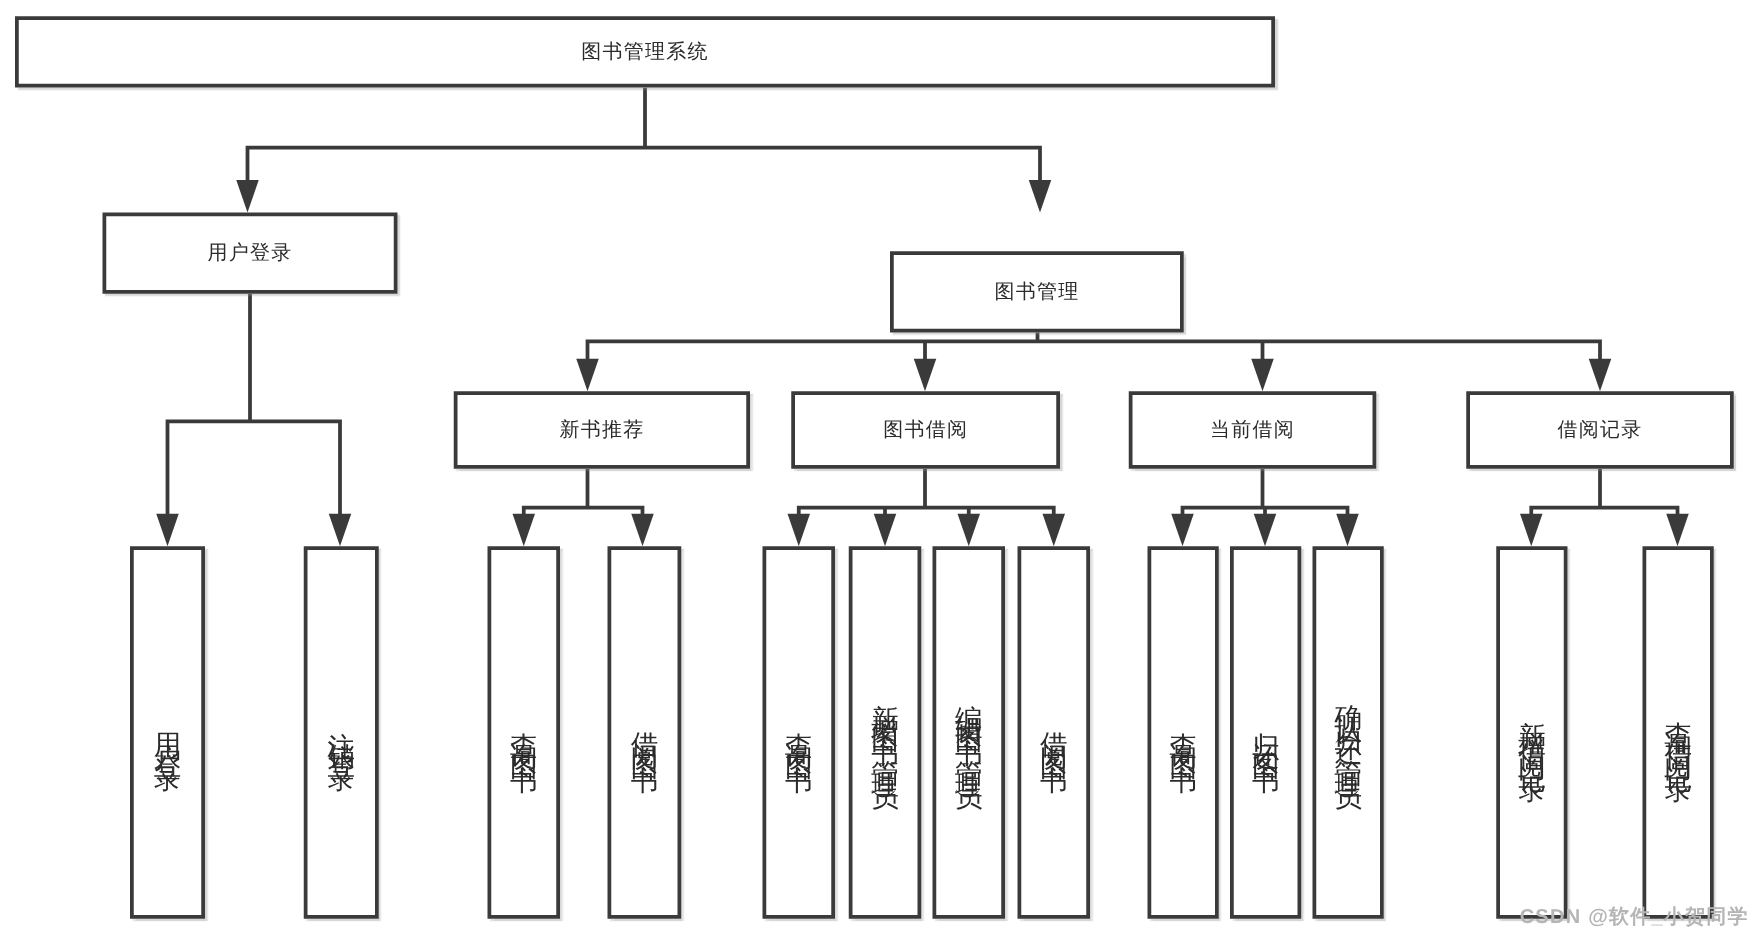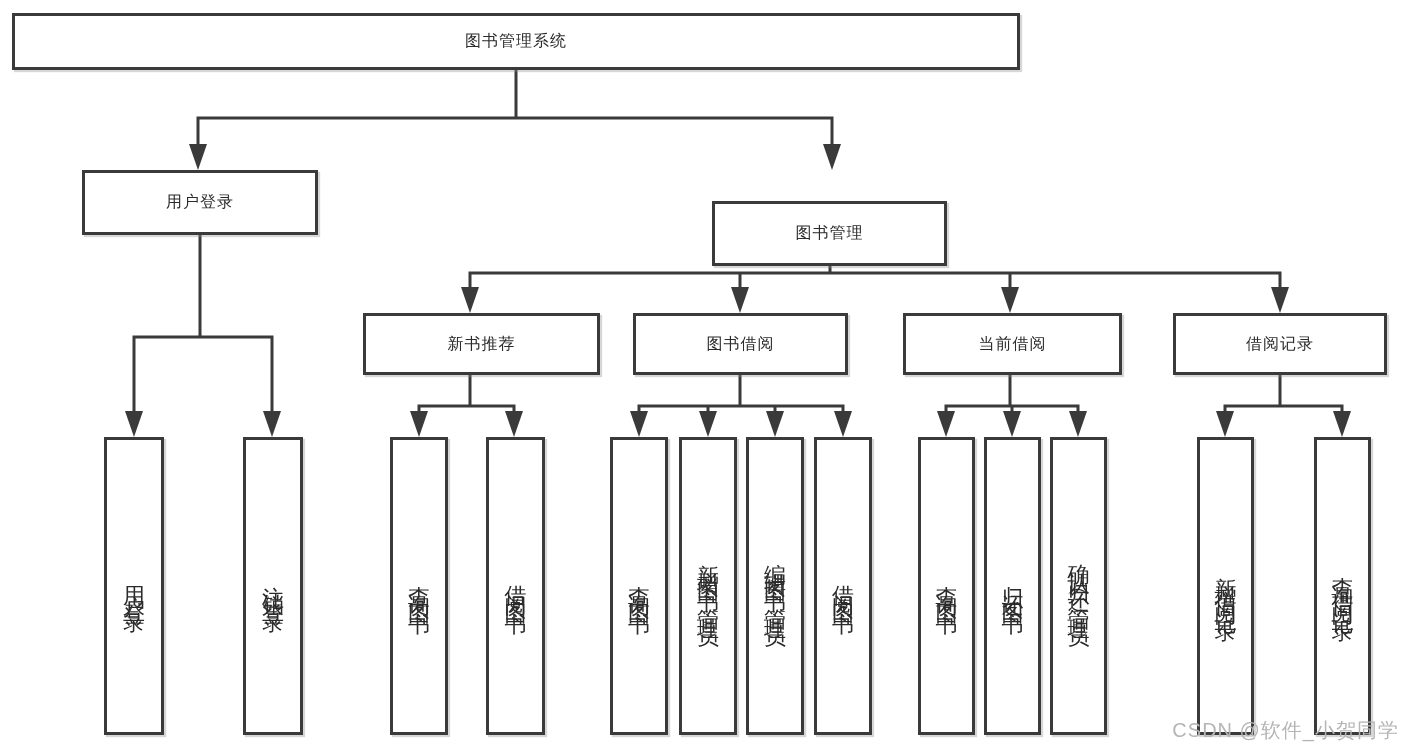--- a/index.html
+++ b/index.html
@@ -36,42 +36,43 @@
     font-size:22px;
     white-space:normal;
     line-height:1;
   }
   
   .n-root{left:12px;top:13px;width:1008px;height:57px;}
   .n-login{left:82px;top:170px;width:236px;height:65px;}
   .n-mgmt{left:712px;top:169px;width:235px;height:65px;margin-top:32px;}
   .n-newbook{left:363px;top:313px;width:237px;height:62px;}
   .n-borrow{left:633px;top:313px;width:215px;height:62px;text-align:right;}
-  .n-current{left:903px;top:313px;width:219px;height:62px;}
+  .n-current{left:903px;top:313px;width:198px;height:62px;}
   .n-record{left:1173px;top:313px;width:214px;height:62px;}
   .lf{top:437px;height:298px;}
   .a1{left:104px;width:60px;}
   .a2{left:243px;width:60px;}
   .b1{left:390px;width:58px;}
   .b2{left:486px;width:59px;}
   .c1{left:610px;width:58px;}
   .c2{left:679px;width:58px;}
   .c3{left:746px;width:58px;}
   .c4{left:814px;width:58px;}
   .d1{left:918px;width:57px;}
   .d2{left:984px;width:57px;}
   .d3{left:1050px;width:57px;}
   .e1{left:1197px;width:57px;}
   .e2{left:1314px;width:57px;}
   .watermark{
     position:absolute;
     right:6px;bottom:3px;
-    font-size:20px;
+    font-size:16px;
     color:var(--wm);
     letter-spacing:1px;
+    font-weight:bold;
   }
 </style>
 </head>
 <body>
 
 <div class="canvas">
 
   <svg class="wires" viewBox="0 0 1405 747" xmlns="http://www.w3.org/2000/svg">
     <g stroke="#3a3a3a" stroke-width="3" fill="none">
 

